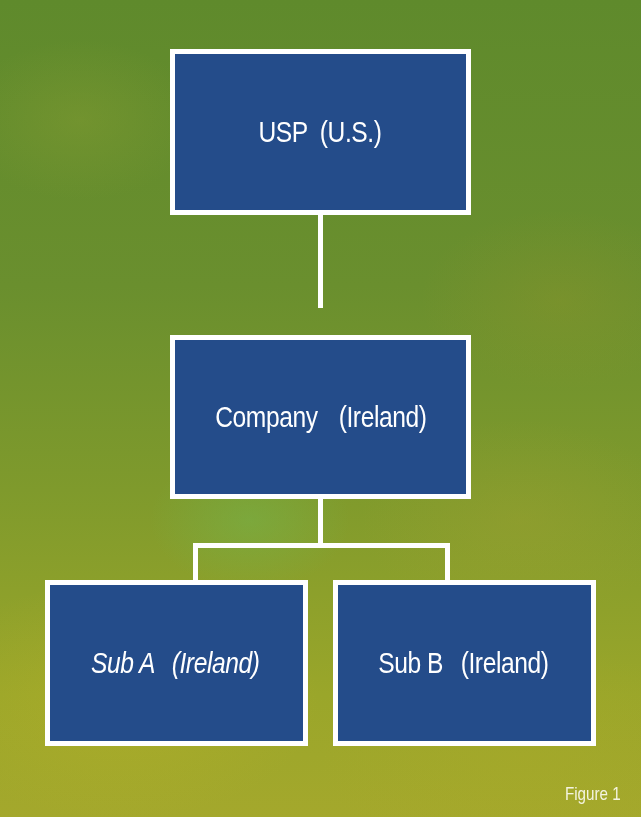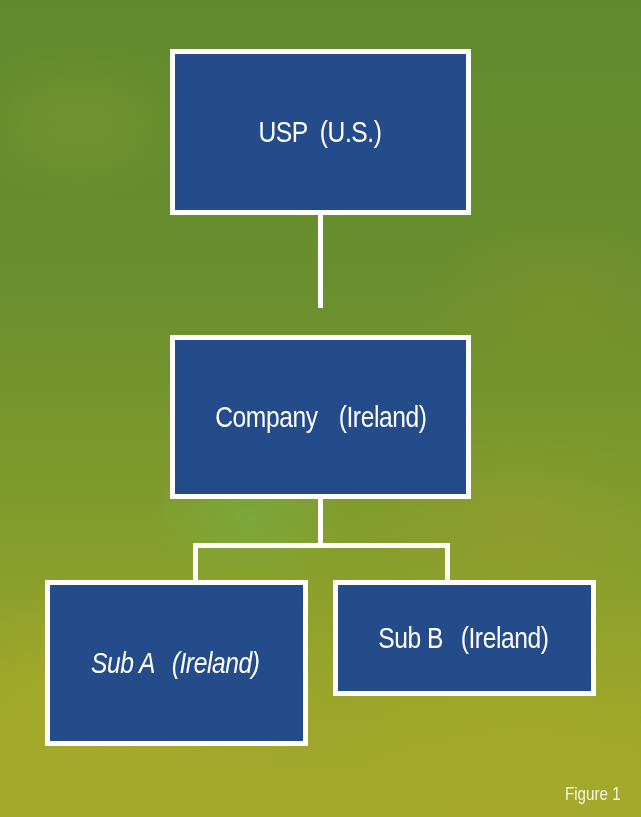--- a/index.html
+++ b/index.html
@@ -39,18 +39,18 @@
 <div class="box" style="left:170px;top:305px;width:301px;height:164px;margin-top:30px;">
   <span>Company</span>
   <span>(Ireland)</span>
 </div>
 
 <div class="box" style="left:45px;top:580px;width:263px;height:166px;font-style:italic;">
   <span>Sub A</span>
   <span>(Ireland)</span>
 </div>
 
-<div class="box" style="left:333px;top:580px;width:263px;height:116px;">
+<div class="box" style="left:333px;top:580px;width:263px;height:166px;">
   <span>Sub B</span>
   <span>(Ireland)</span>
 </div>
 
 <div class="caption">Figure 1</div>
 
 </body></html>

